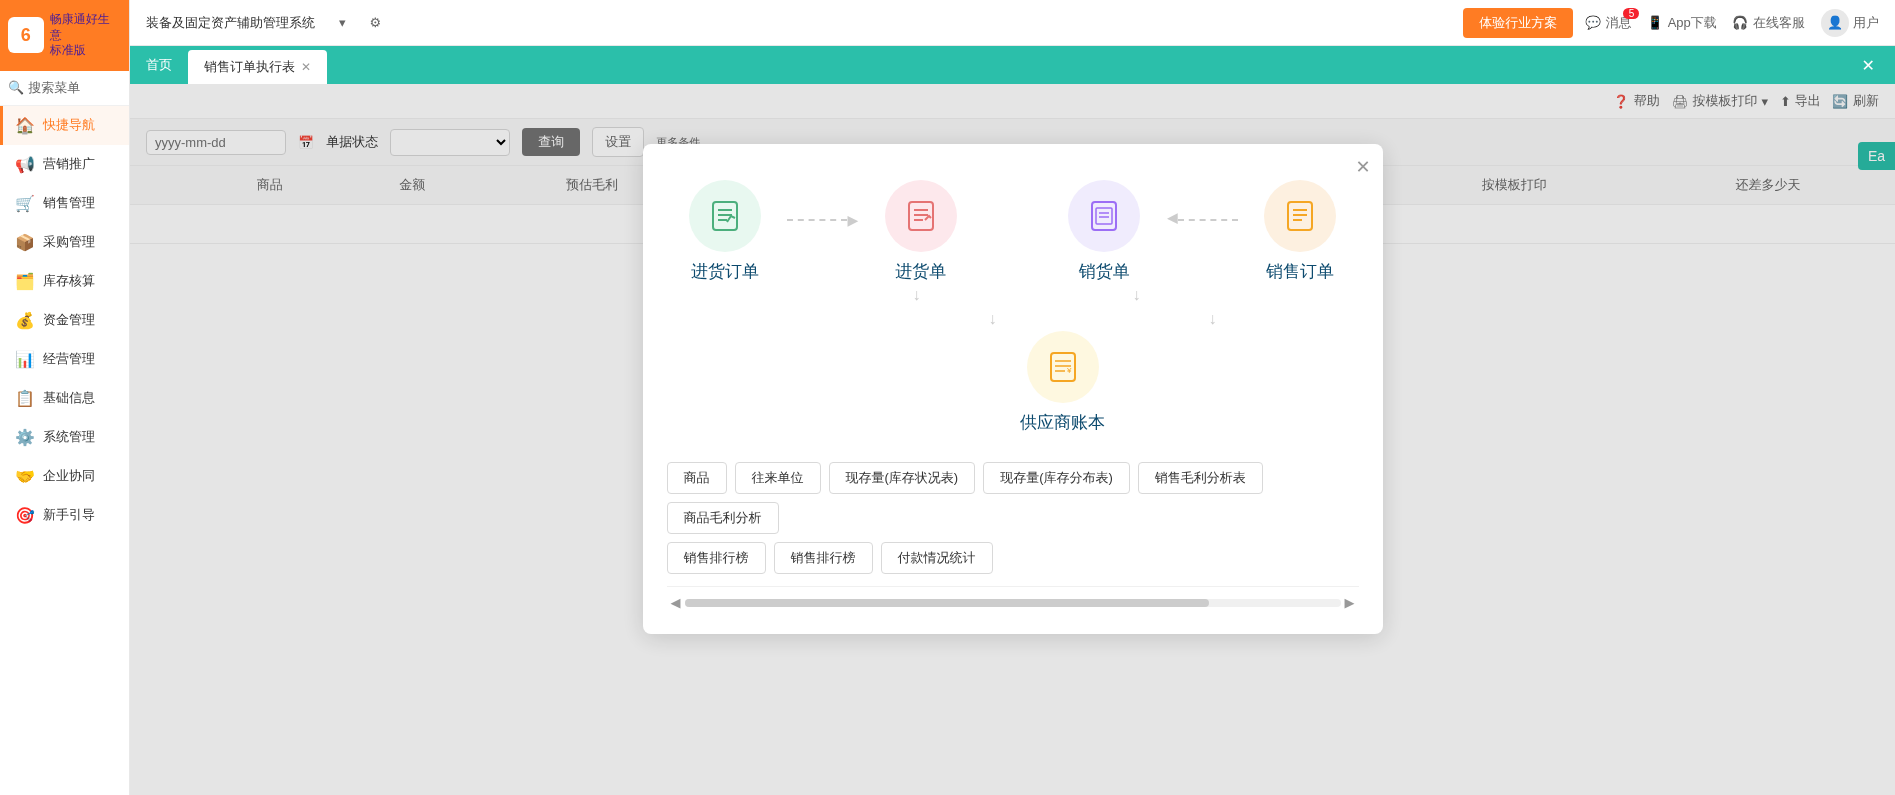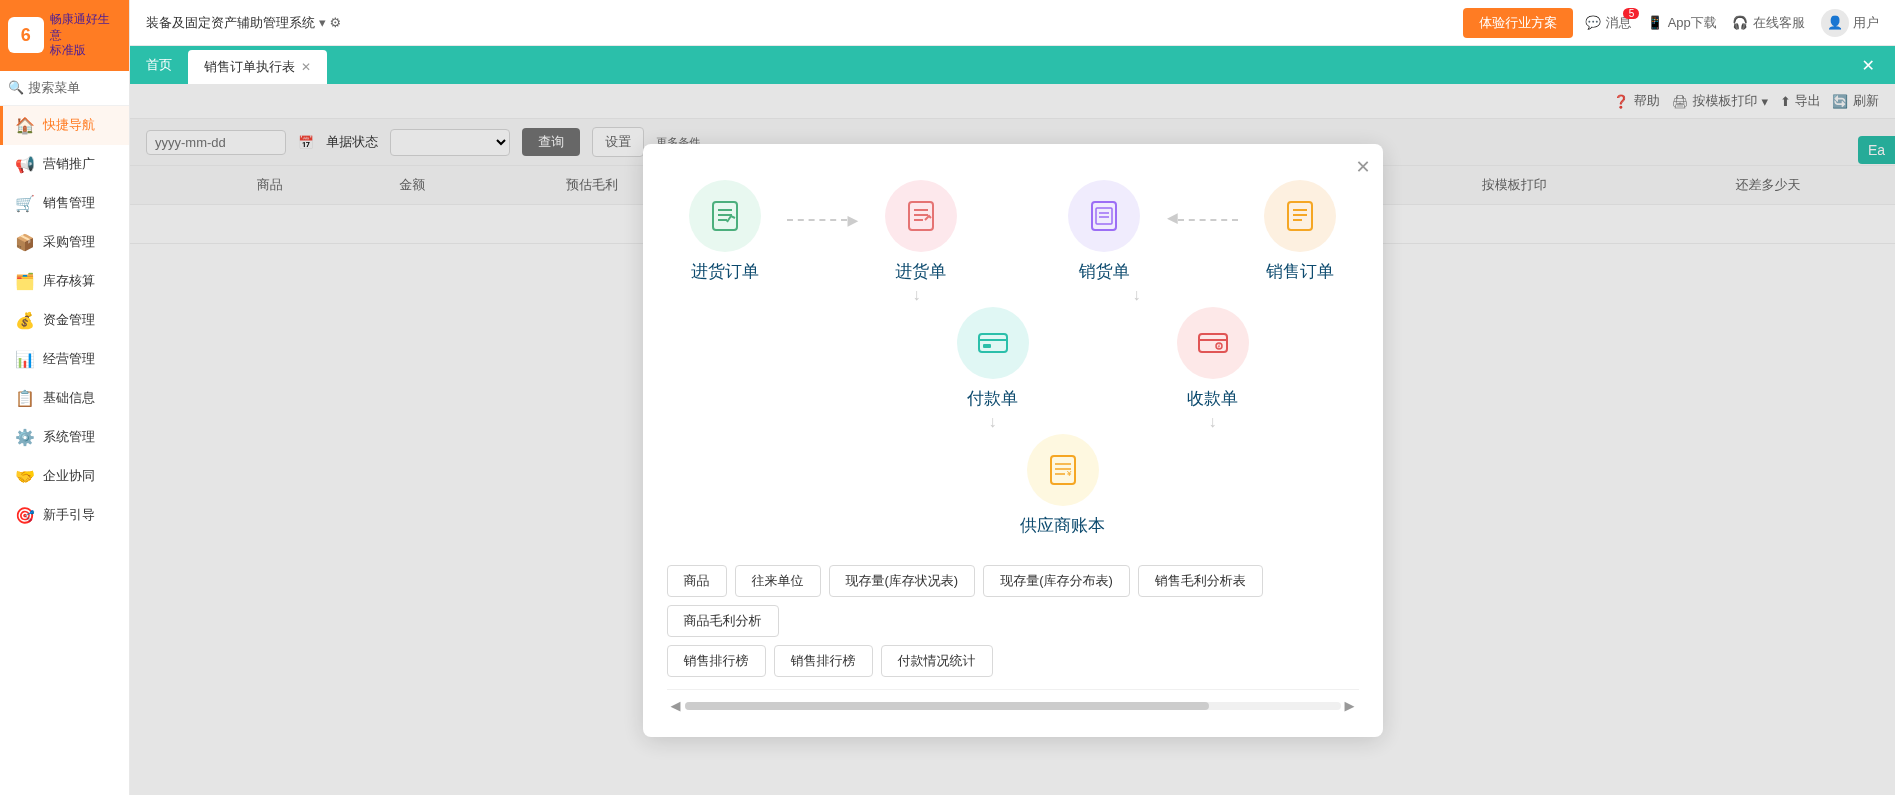--- a/index.html
+++ b/index.html
@@ -18,21 +18,21 @@
     .sidebar-nav { flex: 1; overflow-y: auto; }
     .sidebar-item { display: flex; align-items: center; gap: 8px; padding: 10px 12px; cursor: pointer; color: #333; font-size: 13px; border-left: 3px solid transparent; }
     .sidebar-item.active { background: #fef6f0; color: #ff7c23; border-left: 3px solid #ff7c23; }
     .sidebar-item-icon { font-size: 16px; width: 20px; text-align: center; }
 
     
     .main { flex: 1; display: flex; flex-direction: column; overflow: hidden; }
 
     
     .topbar { height: 46px; background: #fff; display: flex; align-items: center; padding: 0 16px; border-bottom: 1px solid #e8e8e8; gap: 12px; flex-shrink: 0; }
-    .topbar-title { font-size: 14px; color: #333; flex: 1; display: flex; align-items: center; gap: 4px; }
+    .topbar-title { font-size: 14px; color: #333; flex: 1; display: flex; align-items: center; gap: 24px; }
     .topbar-title span { font-size: 13px; }
     .topbar-dropdown { color: #666; cursor: pointer; }
     .topbar-settings { color: #666; cursor: pointer; font-size: 16px; }
     .topbar-btn { background: #ff7c23; color: #fff; border: none; padding: 6px 16px; border-radius: 4px; cursor: pointer; font-size: 13px; }
     .topbar-actions { display: flex; align-items: center; gap: 16px; color: #666; font-size: 13px; }
     .topbar-action-item { display: flex; align-items: center; gap: 4px; cursor: pointer; position: relative; }
     .badge { background: #f5222d; color: #fff; font-size: 10px; border-radius: 8px; padding: 0 4px; min-width: 16px; text-align: center; position: absolute; top: -6px; right: -8px; }
     .user-avatar { width: 28px; height: 28px; background: #e8e8e8; border-radius: 50%; display: flex; align-items: center; justify-content: center; color: #666; }
 
     
@@ -97,21 +97,21 @@
     .common-btns { display: flex; flex-wrap: wrap; gap: 8px; }
     .common-btn { border: 1px solid #d9d9d9; background: #fff; color: #333; padding: 6px 16px; border-radius: 4px; cursor: pointer; font-size: 13px; }
 
     
     .modal-scroll { display: flex; align-items: center; margin-top: 12px; padding-top: 8px; border-top: 1px solid #f0f0f0; }
     .scroll-track { flex: 1; height: 8px; background: #f0f0f0; border-radius: 4px; position: relative; }
     .scroll-thumb { height: 8px; background: #ccc; border-radius: 4px; width: 80%; position: absolute; left: 0; }
     .scroll-arrow { color: #999; cursor: pointer; padding: 0 4px; }
 
     
-    .ea-badge { position: fixed; right: 0; top: 136px; background: #2bbfaa; color: #fff; padding: 6px 10px; font-size: 14px; border-radius: 4px 0 0 4px; }
+    .ea-badge { position: fixed; right: 0; top: 142px; background: #2bbfaa; color: #fff; padding: 6px 10px; font-size: 14px; border-radius: 4px 0 0 4px; }
   </style>
 </head>
 <body>
 
 <div class="app-wrapper">
 
   <div class="sidebar">
     <div class="sidebar-logo">
       <div class="sidebar-logo-icon">
         <span>6</span>
@@ -338,45 +338,20 @@
             </div>
 
             <div class="flow-row" style="justify-content:flex-start;padding-left:0;">
               <div style="width:140px;"></div>
               <div style="width:40px;"></div>
               <div class="flow-arrow-v" style="width:140px;">↓</div>
               <div style="width:80px;"></div>
               <div class="flow-arrow-v" style="width:140px;">↓</div>
             </div>
 
-            <div class="flow-row">
-              <div class="flow-spacer" style="width:180px;"></div>
-              <div class="flow-item">
-                <div class="flow-circle teal">
-                  <svg width="36" height="36" viewBox="0 0 36 36">
-                      <rect x="4" y="9" width="28" height="18" rx="3" fill="none" stroke="#2bbfaa" stroke-width="2"></rect>
-                      <line x1="4" y1="15" x2="32" y2="15" stroke="#2bbfaa" stroke-width="2"></line>
-                      <rect x="8" y="19" width="8" height="4" rx="1" fill="#2bbfaa"></rect>
-                    </svg>
-                </div>
-                <span class="flow-label">付款单</span>
-              </div>
-              <div style="width:80px;"></div>
-              <div class="flow-item">
-                <div class="flow-circle red">
-                  <svg width="36" height="36" viewBox="0 0 36 36">
-                      <rect x="4" y="9" width="28" height="18" rx="3" fill="none" stroke="#e05555" stroke-width="2"></rect>
-                      <line x1="4" y1="15" x2="32" y2="15" stroke="#e05555" stroke-width="2"></line>
-                      <circle cx="24" cy="21" r="3" fill="none" stroke="#e05555" stroke-width="1.5"></circle>
-                      <text x="22.5" y="23" font-size="5" fill="#e05555">¥</text>
-                    </svg>
-                </div>
-                <span class="flow-label">收款单</span>
-              </div>
-            </div>
 
             <div class="flow-row">
               <div style="width:180px;"></div>
               <div class="flow-arrow-v" style="width:140px;">↓</div>
               <div style="width:80px;"></div>
               <div class="flow-arrow-v" style="width:140px;">↓</div>
             </div>
 
             <div class="flow-row">
               <div class="flow-spacer" style="width:180px;"></div>

